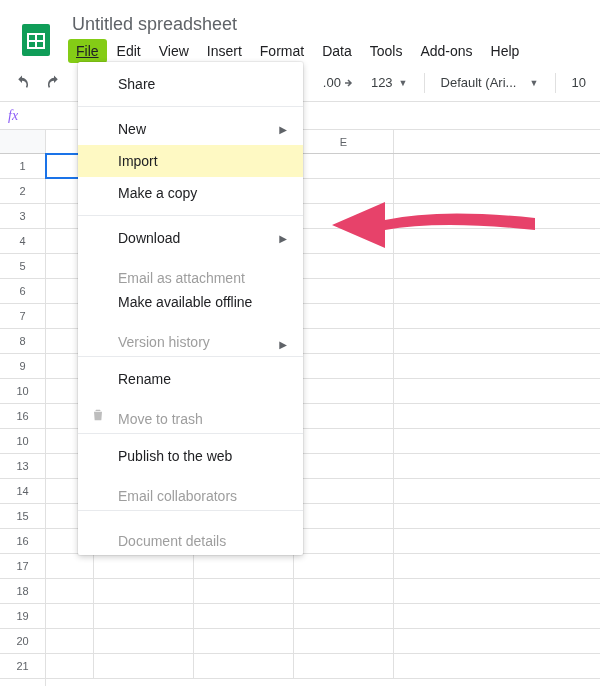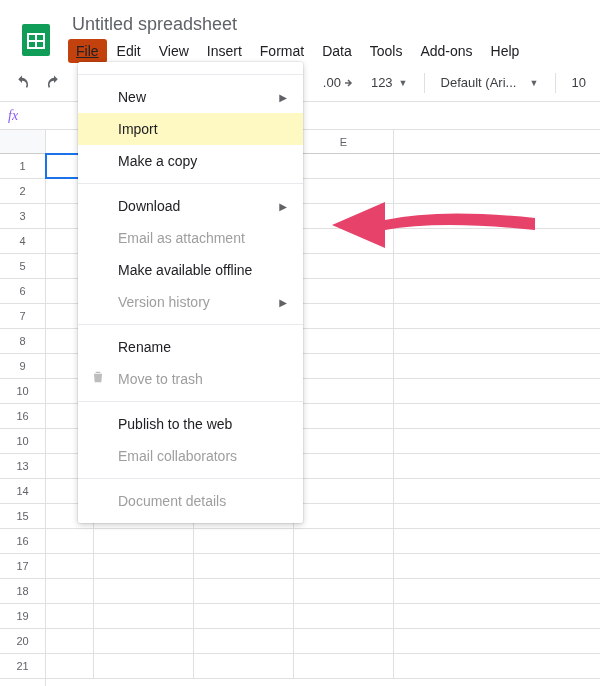--- a/index.html
+++ b/index.html
@@ -44,21 +44,21 @@
       margin-top: 2px;
     }
     .menu-item {
       padding: 4px 8px;
       font-size: 14px;
       color: #202124;
       border-radius: 3px;
       cursor: pointer;
     }
     .menu-item.active {
-      background: #c2410c;
+      background: #84cc16;
       text-decoration: underline;
     }
     .toolbar {
       display: flex;
       align-items: center;
       height: 38px;
       border-bottom: 1px solid #e0e0e0;
       padding: 0 8px;
       gap: 4px;
     }
@@ -175,20 +175,21 @@
       align-items: center;
       padding: 0 16px 0 40px;
       font-size: 14px;
       color: #202124;
       cursor: pointer;
       position: relative;
     }
     .dd-item.disabled {
       color: #9e9e9e;
       cursor: default;
+      align-items: flex-end;
     }
     .dd-item.hover {
       background: #fef9c3;
     }
     .dd-sep {
       height: 1px;
       background: #e8eaed;
       margin: 6px 0;
     }
     .dd-arrow {
@@ -441,20 +442,23 @@
       <div class="cells-row">
         <div class="cell"></div>
         <div class="cell"></div>
         <div class="cell"></div>
         <div class="cell"></div>
       </div>
     </div>
 </div>
 
 <div class="dropdown">
+    <div class="dd-item">
+      <span>Share</span>
+    </div>
     <div class="dd-sep"></div>
     <div class="dd-item">
       <span>New</span>
       <span class="dd-arrow">▶</span>
     </div>
     <div class="dd-item hover">
       <span>Import</span>
     </div>
     <div class="dd-item">
       <span>Make a copy</span>

